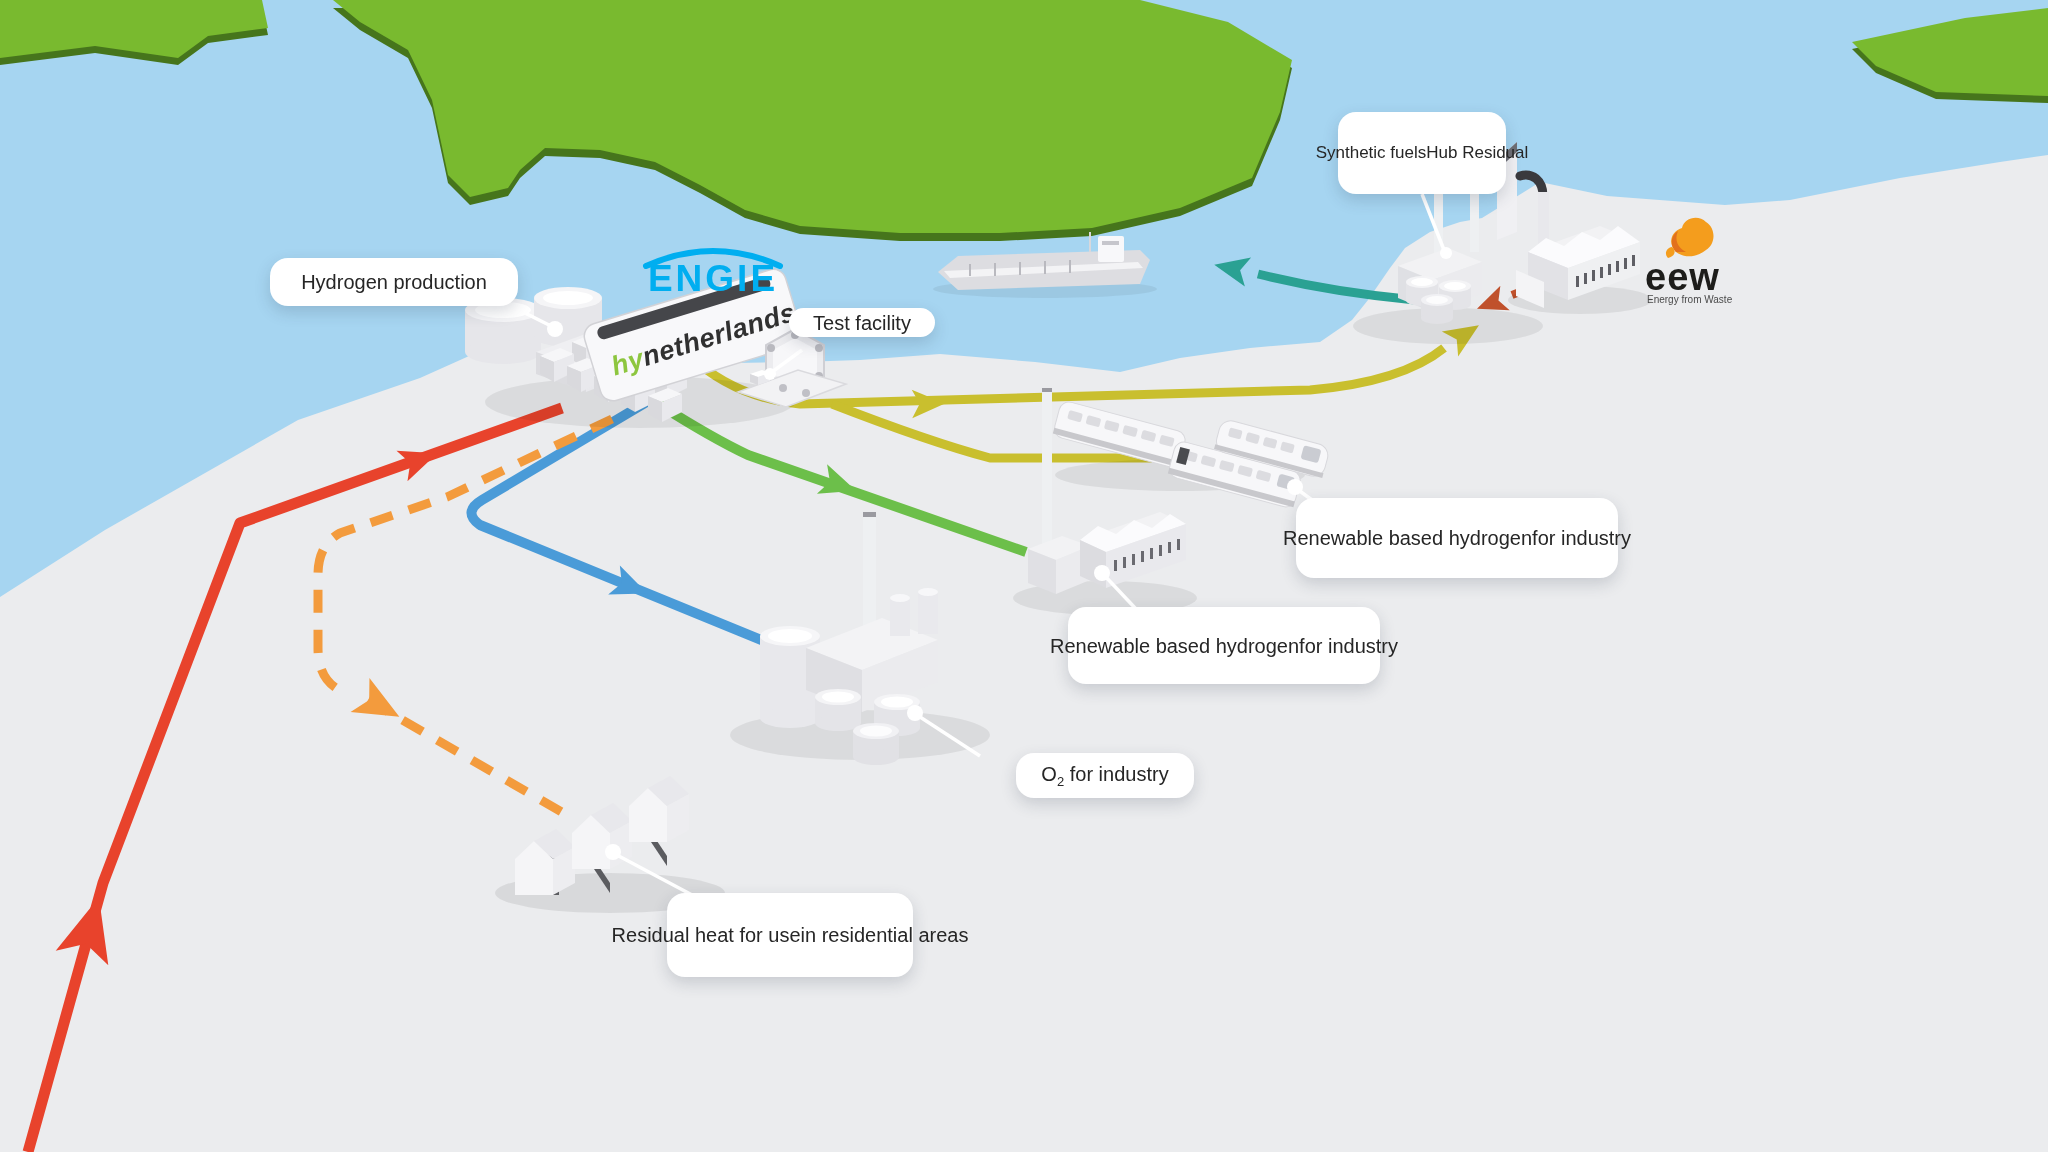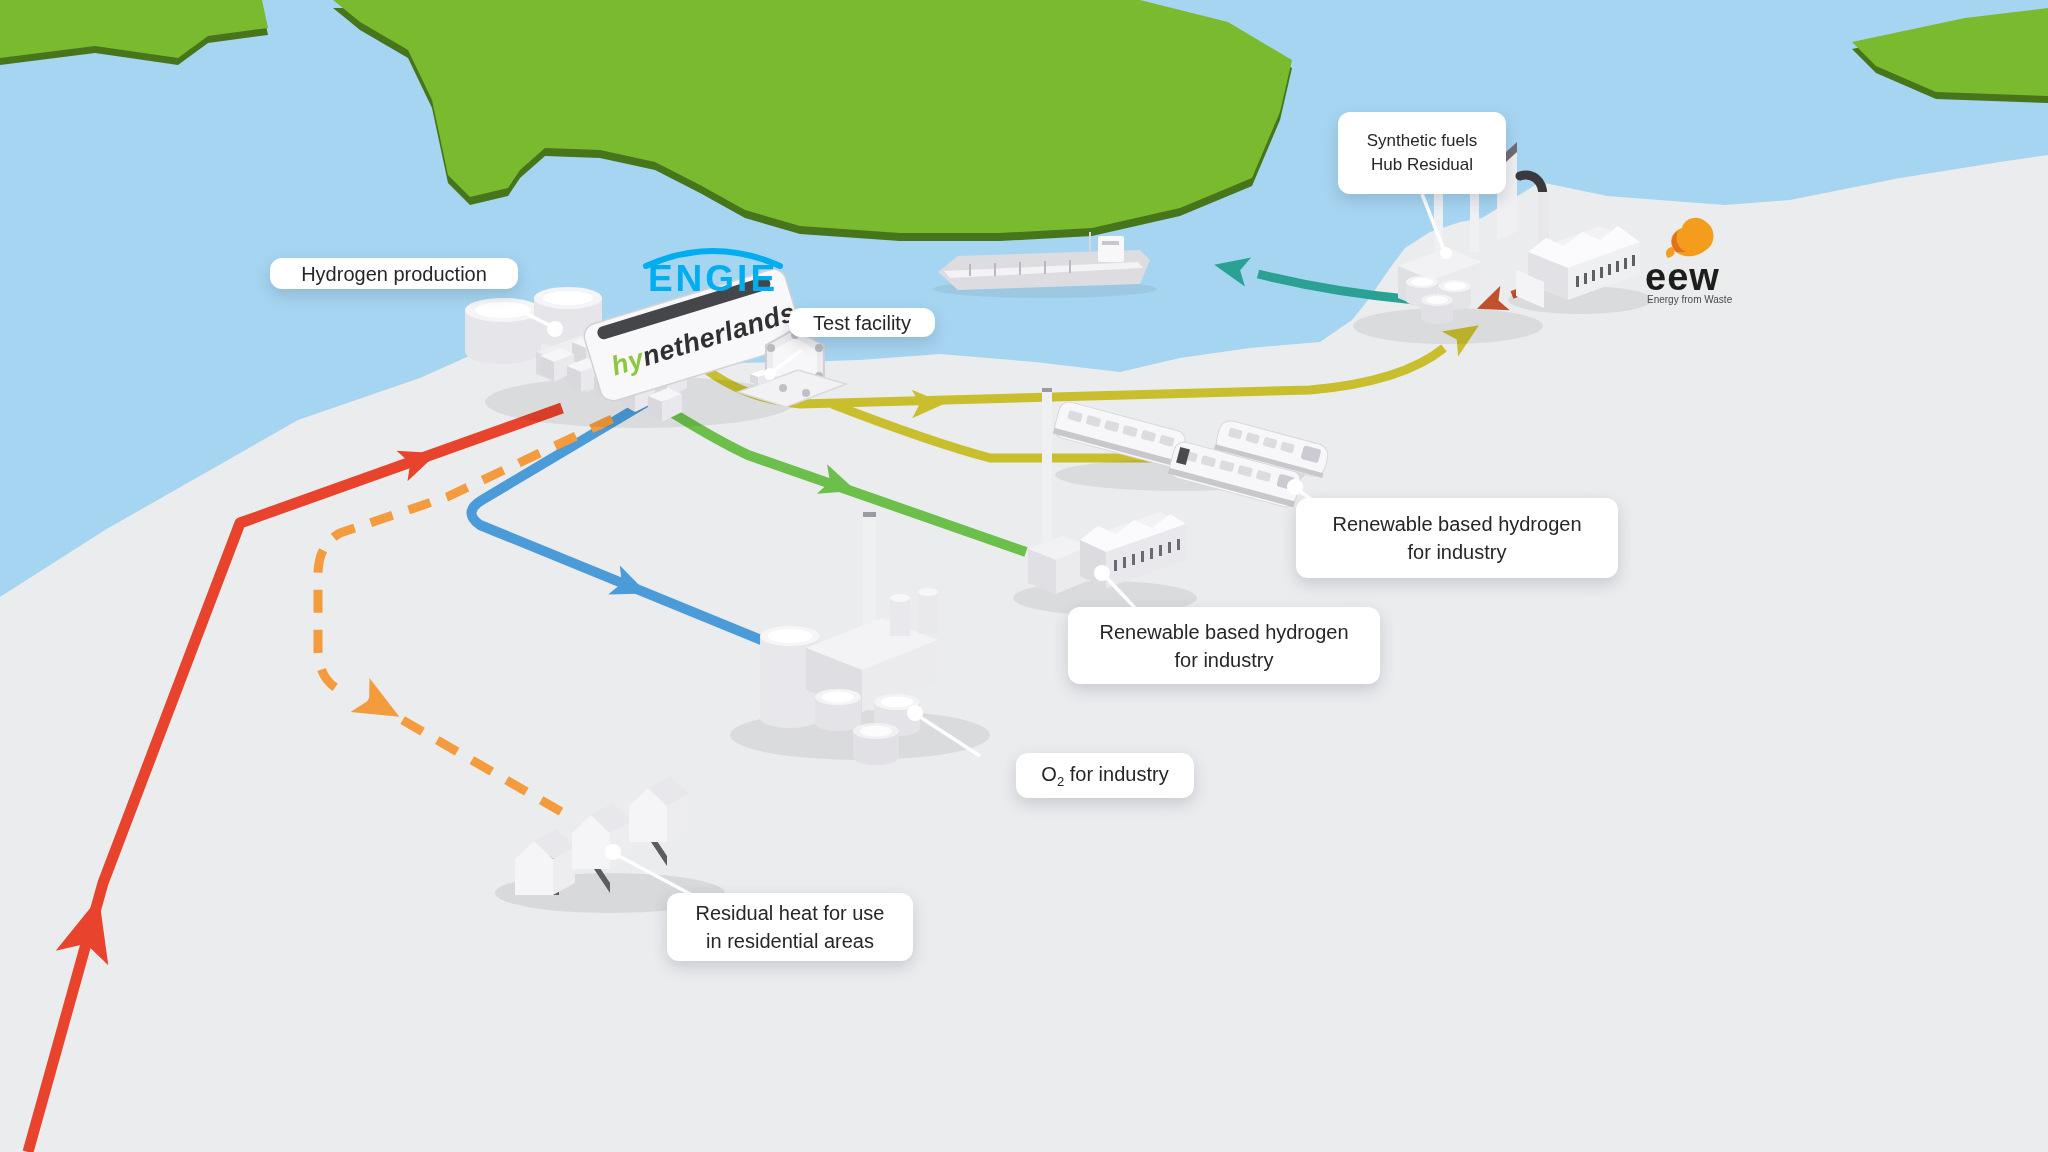--- a/index.html
+++ b/index.html
@@ -1,21 +1,21 @@
 <!DOCTYPE html>
 <html><head>
 <meta charset="utf-8">
 <style>
   html,body{margin:0;padding:0;}
   body{width:2048px;height:1152px;overflow:hidden;font-family:"Liberation Sans",sans-serif;}
   #stage{position:relative;width:2048px;height:1152px;background:#a6d5f1;}
   #map{position:absolute;left:0;top:0;}
   .lbl{
-    position:absolute;background:#ffffff;border-radius:12px;
-    display:flex;flex-direction:column;align-items:center;justify-content:center;
+    position:absolute;background:#ffffff;border-radius:18px;
+    display:flex;flex-direction:row;align-items:center;justify-content:center;
     box-shadow:0 6px 16px rgba(40,50,70,.18);
     color:#262626;font-size:20px;font-weight:500;line-height:1.4;text-align:center;
   }
   .lbl .ln{white-space:pre;}
   .lbl .sub{font-size:13px;vertical-align:-5px;}
   .small{font-size:17px;}
 </style>
 </head>
 <body>
 
@@ -365,38 +365,38 @@
     <g>
       <path d="M1676,252 C1668,244 1670,232 1682,228 C1684,218 1698,214 1706,222 C1716,228 1716,244 1706,250 C1696,258 1684,258 1676,252 Z" fill="#f49d1d"></path>
       <path d="M1676,252 C1670,246 1670,236 1678,231 C1674,240 1678,248 1686,252 Z" fill="#e2711d"></path>
       <path d="M1668,258 C1664,254 1666,248 1672,247 C1676,250 1676,256 1668,258 Z" fill="#f49d1d"></path>
     </g>
     <text x="1645" y="290" font-size="38" font-weight="700" letter-spacing="1" fill="#1d1d1b">eew</text>
     <text x="1647" y="303" font-size="10" fill="#4a4a4a">Energy from Waste</text>
   </g>
 </svg>
 
-  <div class="lbl" style="left:270px;top:258px;width:248px;height:31px;">
+  <div class="lbl" style="left:270px;top:258px;width:248px;height:48px;">
     <div class="ln">Hydrogen production</div>
   </div>
   <div class="lbl" style="left:789px;top:308px;width:146px;height:29px;">
     <div class="ln">Test facility</div>
   </div>
   <div class="lbl small" style="left:1338px;top:112px;width:168px;height:82px;">
     <div class="ln">Synthetic fuels</div>
     <div class="ln">Hub Residual</div>
   </div>
   <div class="lbl" style="left:1296px;top:498px;width:322px;height:80px;">
     <div class="ln">Renewable based hydrogen</div>
     <div class="ln">for industry</div>
   </div>
   <div class="lbl" style="left:1068px;top:607px;width:312px;height:77px;">
     <div class="ln">Renewable based hydrogen</div>
     <div class="ln">for industry</div>
   </div>
   <div class="lbl" style="left:1016px;top:753px;width:178px;height:45px;">
     <div class="ln"><span>O</span><span class="sub">2</span><span> for industry</span></div>
   </div>
-  <div class="lbl" style="left:667px;top:893px;width:246px;height:68px;">
+  <div class="lbl" style="left:667px;top:893px;width:246px;height:84px;">
     <div class="ln">Residual heat for use</div>
     <div class="ln">in residential areas</div>
   </div>
 </div>
 
 </body></html>

